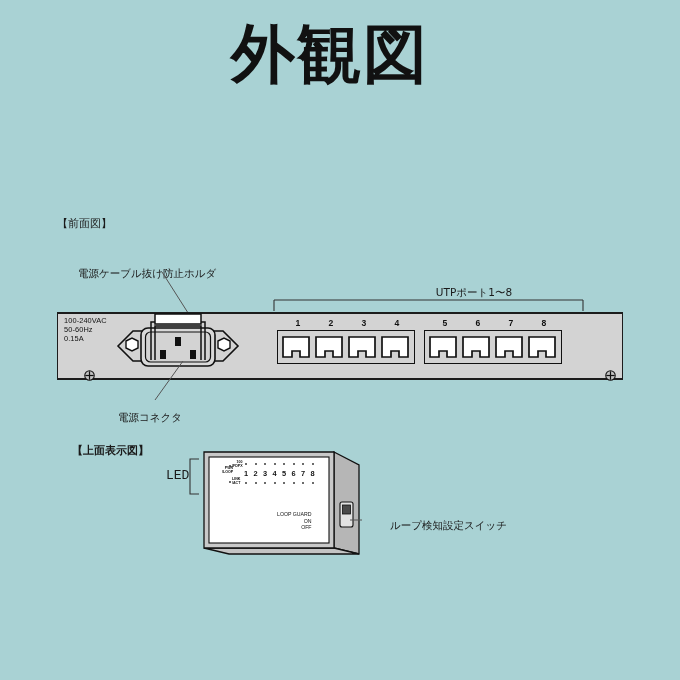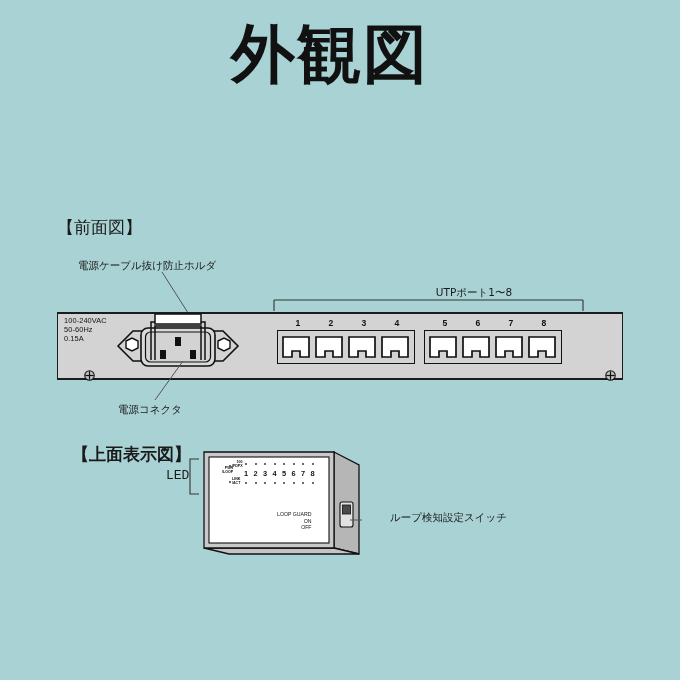--- a/index.html
+++ b/index.html
@@ -22,30 +22,31 @@
     font-size:64px;
     font-weight:bold;
     letter-spacing:2px;
     line-height:1.15;
     color:#111;
     font-family:"DejaVu Sans","Liberation Sans",sans-serif;
   }
 
   
   .section-head{
-    font-size:17px;
+    font-size:11px;
     color:#1a1a1a;
     white-space:nowrap;
     font-family:"DejaVu Sans","Liberation Sans",sans-serif;
   }
   .callout{
     font-size:10.5px;
     color:#1a1a1a;
     white-space:nowrap;
     font-family:Liberation Mono, monospace;
+    margin-top:8px;
   }
 
   
   #front-panel{
     left:57px;top:312px;width:566px;height:68px;
     background:#d3d3d3;
     border-top:2.5px solid #1c1c1c;
     border-bottom:2.5px solid #1c1c1c;
     border-left:1.6px solid #1c1c1c;
     border-right:1.6px solid #1c1c1c;

